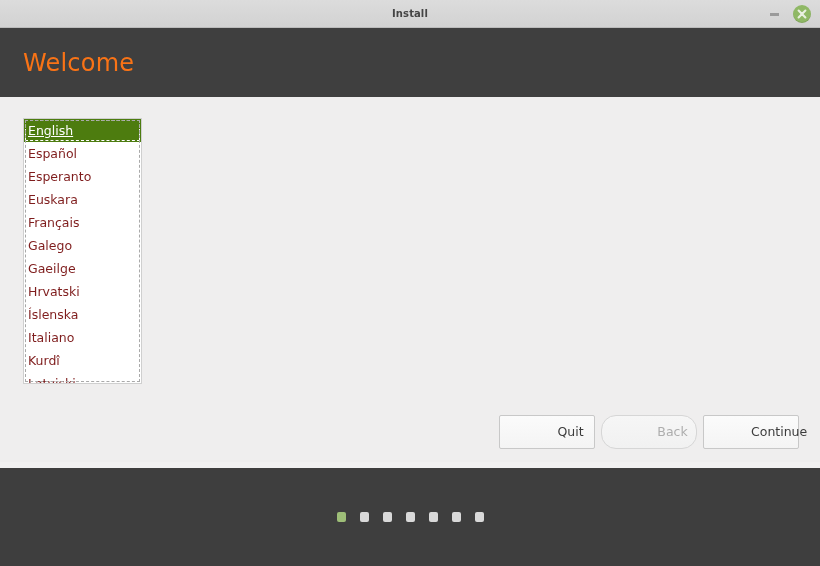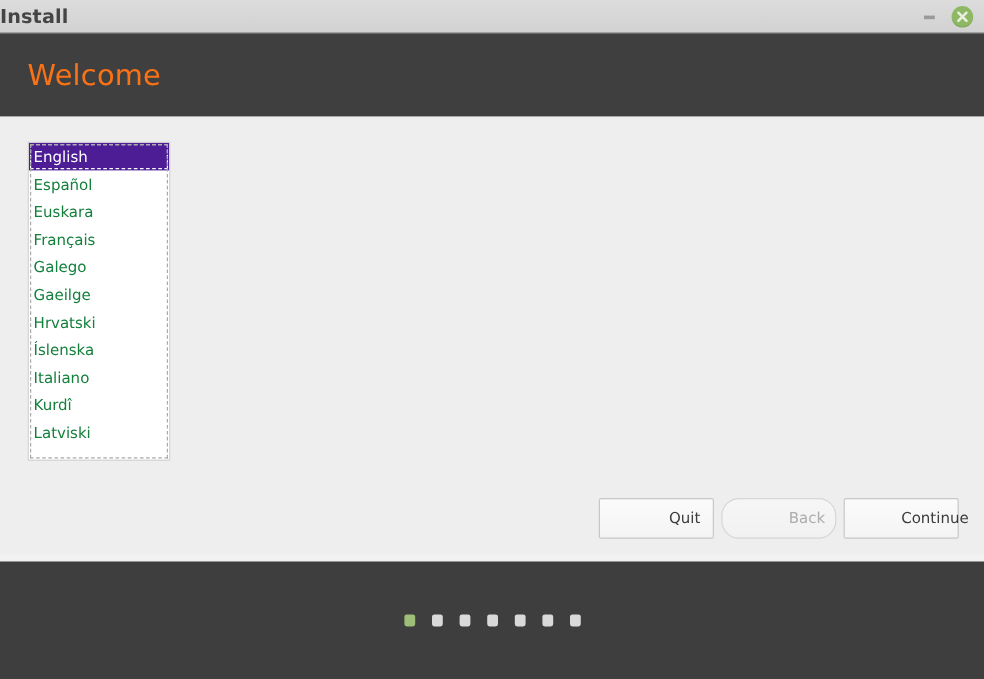--- a/index.html
+++ b/index.html
@@ -27,21 +27,22 @@
     background: linear-gradient(to bottom, #dcdcdc 0%, #d2d2d2 100%);
     border-bottom: 1px solid #bbb;
     box-sizing: border-box;
   }
   .titlebar-title {
     position: absolute;
     left: 0; top: 0;
     width: 820px;
     height: 27px;
     line-height: 27px;
-    font-size: 16px;
+    text-align: center;
+    font-size: 10px;
     font-weight: bold;
     color: #454545;
     letter-spacing: 0.1px;
   }
   .win-min {
     position: absolute;
     right: 38px;
     top: 9px;
     width: 14px;
     height: 10px;
@@ -111,31 +112,32 @@
   .lang-scroll {
     position: absolute;
     left: 0; top: 0;
     width: 100%;
   }
   .lang-item {
     height: 23px;
     line-height: 23px;
     padding-left: 4px;
     font-size: 12.5px;
-    color: #15803d;
+    color: #7f1d1d;
     white-space: nowrap;
     overflow: hidden;
     cursor: default;
     box-sizing: border-box;
   }
   .lang-item.selected {
-    background: #4c1d95;
+    background: #4d7c0f;
     color: #ffffff;
     outline: 1px dashed #ffffff;
     outline-offset: -2px;
+    text-decoration: underline;
   }
   .focus-frame {
     position: absolute;
     left: 1px;
     top: 1px;
     right: 1px;
     bottom: 1px;
     border: 1px dashed #a9a9a9;
     pointer-events: none;
     box-sizing: border-box;
@@ -225,20 +227,21 @@
   <div class="header">
     <div class="header-title">Welcome</div>
   </div>
 
   <div class="content">
 
     <div class="lang-list">
       <div class="lang-scroll">
           <div class="lang-item selected">English</div>
           <div class="lang-item">Español</div>
+          <div class="lang-item">Esperanto</div>
           <div class="lang-item">Euskara</div>
           <div class="lang-item">Français</div>
           <div class="lang-item">Galego</div>
           <div class="lang-item">Gaeilge</div>
           <div class="lang-item">Hrvatski</div>
           <div class="lang-item">Íslenska</div>
           <div class="lang-item">Italiano</div>
           <div class="lang-item">Kurdî</div>
           <div class="lang-item">Latviski</div>
         </div>

